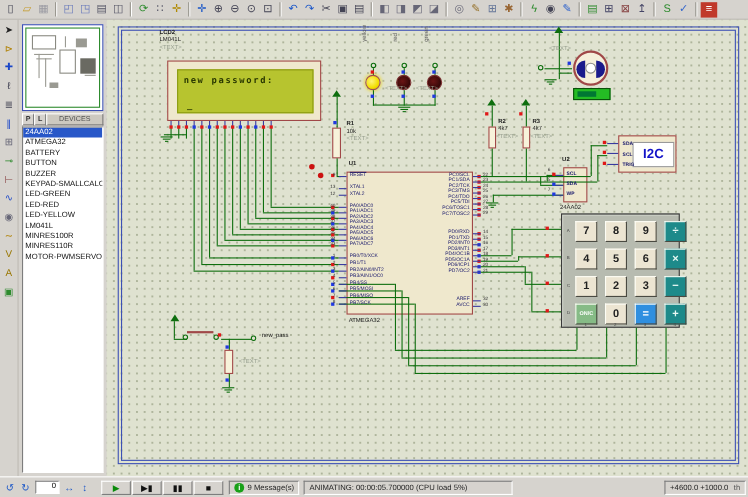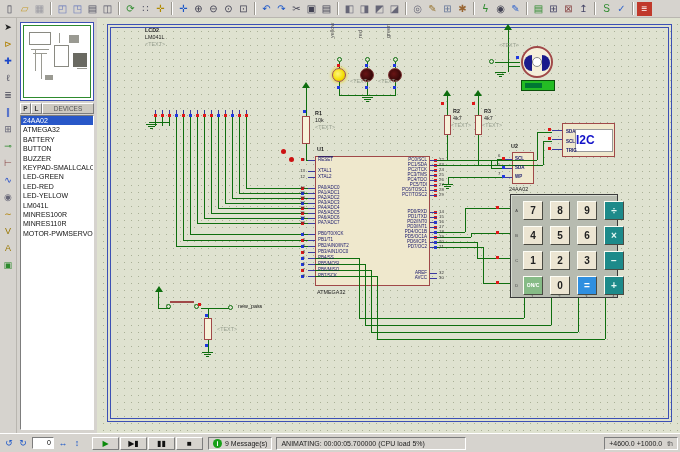--- a/index.html
+++ b/index.html
@@ -62,21 +62,21 @@
   #motor-disp i { position:absolute; left:3px; top:2px; width:17px; height:5px; background:#073; display:block; }
   
   #keypad { position:absolute; background:#b7bbb0; border:1px solid #3a3a3a; box-shadow:inset 1px 1px 0 #d8dcd2; }
   .key { position:absolute; width:20px; height:19px; font-size:10px; font-weight:bold; text-align:center; line-height:17px; border:1px solid; border-color:#fdfdf5 #4a4a42 #4a4a42 #fdfdf5; color:#222; }
   .key.num { background:#ece5d2; }
   .key.op  { background:#1d8a8a; color:#e8f8f4; }
   .key.eq  { background:#2f8fe0; color:#fff; }
   .key.onc { background:#86bb86; color:#fff; font-size:5px; line-height:17px; }
   .kp-lab { position:absolute; font-size:5px; color:#444; transform:scale(0.8); }
   
-  #i2c-inner { position:absolute; left:12px; top:5px; width:38px; height:23px; background:#fff; border:1px solid #999; font-weight:bold; font-size:12px; line-height:21px; color:#1212c8; }
+  #i2c-inner { position:absolute; left:12px; top:5px; width:38px; height:23px; background:#fff; border:1px solid #999; text-align:center; font-weight:bold; font-size:12px; line-height:21px; color:#1212c8; }
   .i2c-pin { position:absolute; left:3px; font-size:6px; line-height:6px; color:#16166b; transform:scale(0.75); transform-origin:0 50%; font-weight:bold; }
 
   
   #bottombar { left:0; top:433px; width:680px; height:19px; background:#d6d3ce; border-top:1px solid #fff; display:flex; align-items:center; font-size:7px; }
   .bb-ico { width:14px; height:13px; text-align:center; line-height:13px; font-size:9px; color:#1a56c8; }
   #anglebox { width:22px; height:12px; background:#fff; font-size:7px; text-align:right; padding-right:2px; line-height:10px; margin:0 2px; }
   .simbtn { width:27px; height:13px; background:#d6d3ce; text-align:center; line-height:11px; font-size:8px; margin-right:1px; }
   .panel { height:13px; display:flex; align-items:center; padding:0 4px; margin-left:4px; white-space:nowrap; color:#222; }
   #msgico { width:9px; height:9px; border-radius:50%; background:#18a018; color:#fff; font-size:7px; font-weight:bold; text-align:center; line-height:9px; margin-right:3px; }
 </style>
@@ -208,20 +208,26 @@
       <div class="dev">MINRES100R</div>
       <div class="dev">MINRES110R</div>
       <div class="dev">MOTOR-PWMSERVO</div>
     </div>
 </div>
 
 <div id="canvas" class="abs">
   <div class="sheet" style="left:10px;top:6px;width:565px;height:398px;"></div>
   <div class="sheet" style="left:13px;top:9px;width:559px;height:392px;"></div>
 
+  <div class="cmp" style="left:55px;top:37px;width:140px;height:55px;">
+    <div id="lcd-screen">
+      <div class="lcdtxt" style="left:5px;top:4px;">new password:</div>
+      <div class="lcdtxt" style="left:8px;top:27px;">_</div>
+    </div>
+  </div>
 
   <div class="cmp" style="left:205px;top:98px;width:8px;height:28px;background:#f7f2da;"></div>
   <div class="cmp" style="left:347px;top:97px;width:7px;height:20px;background:#f7f2da;"></div>
   <div class="cmp" style="left:378px;top:97px;width:7px;height:20px;background:#f7f2da;"></div>
   <div class="cmp" style="left:107px;top:300px;width:8px;height:22px;background:#f7f2da;"></div>
 
   <div>
     <div class="term" style="left:69px;top:286px;"></div>
     <div class="term" style="left:97px;top:286px;"></div>
     <div class="wire" style="left:73px;top:283px;width:24px;height:2px;background:#a04848;"></div>

